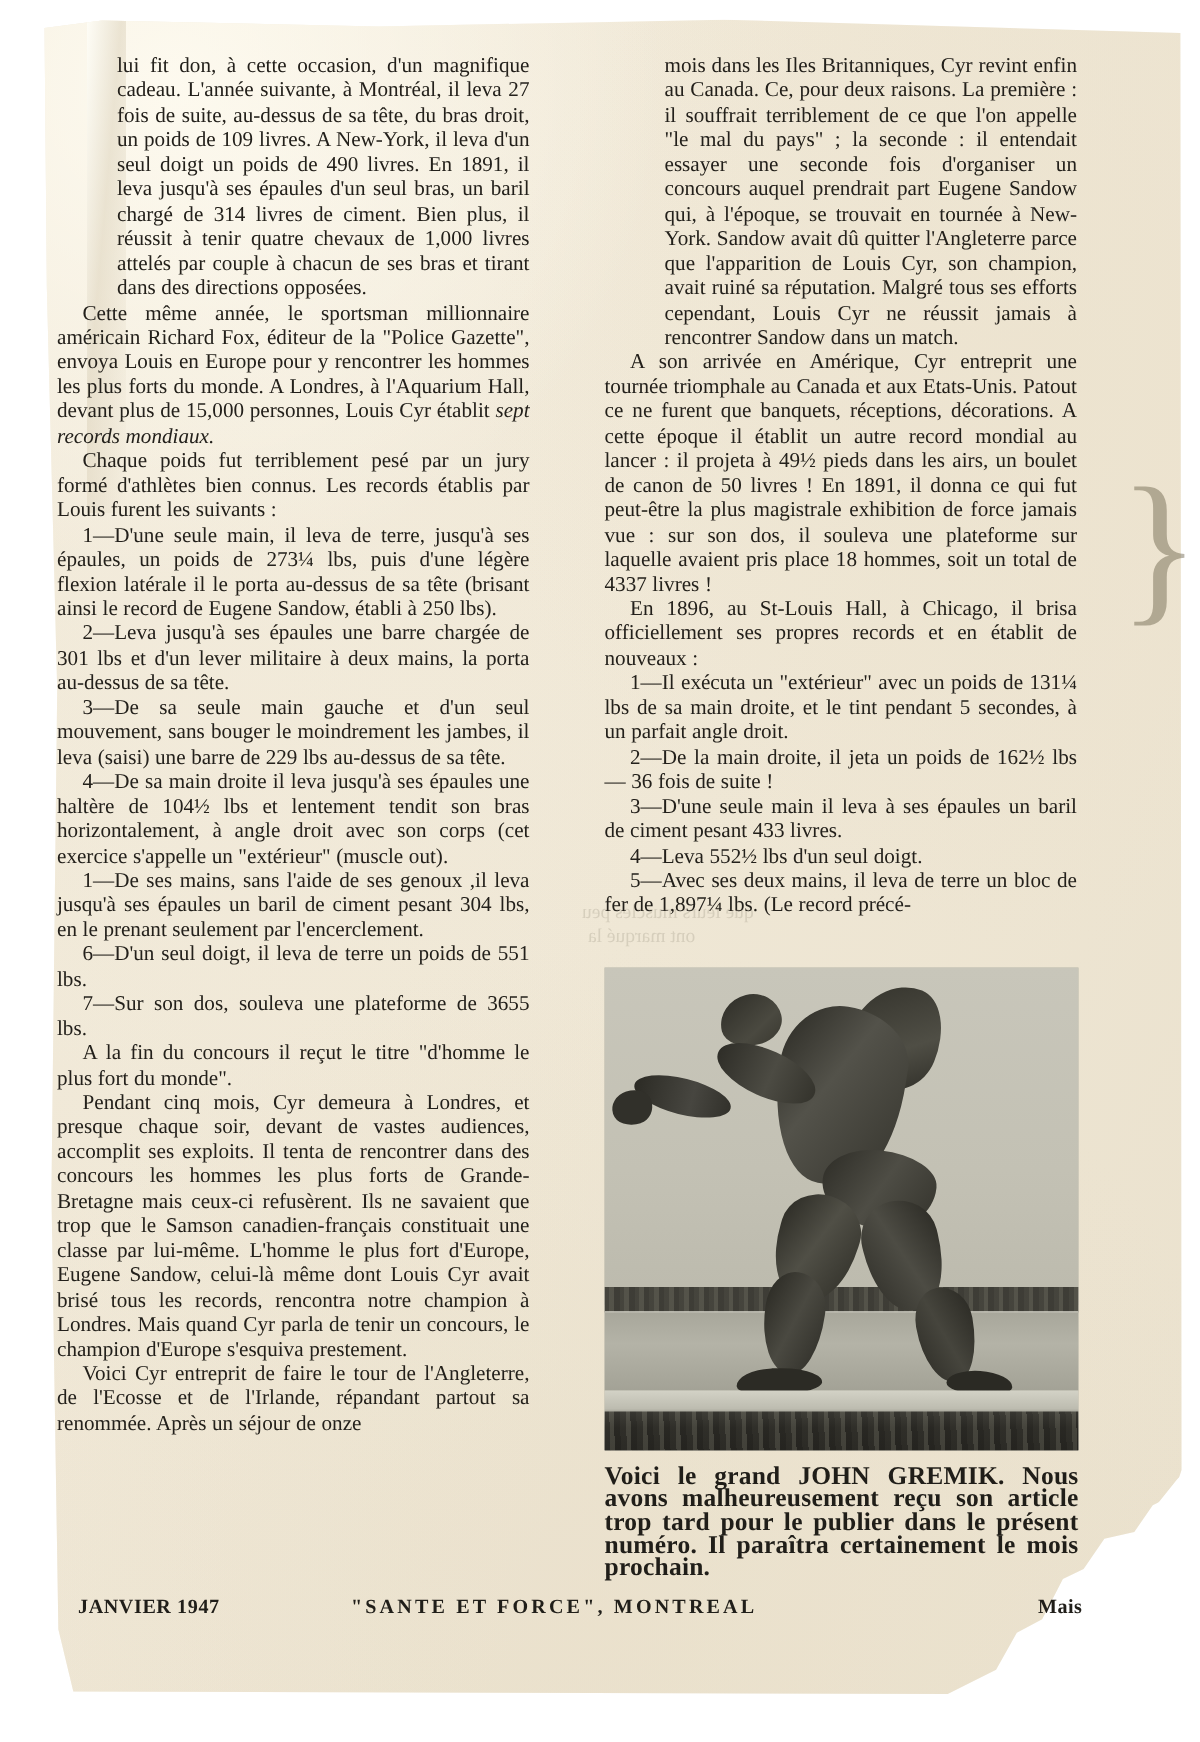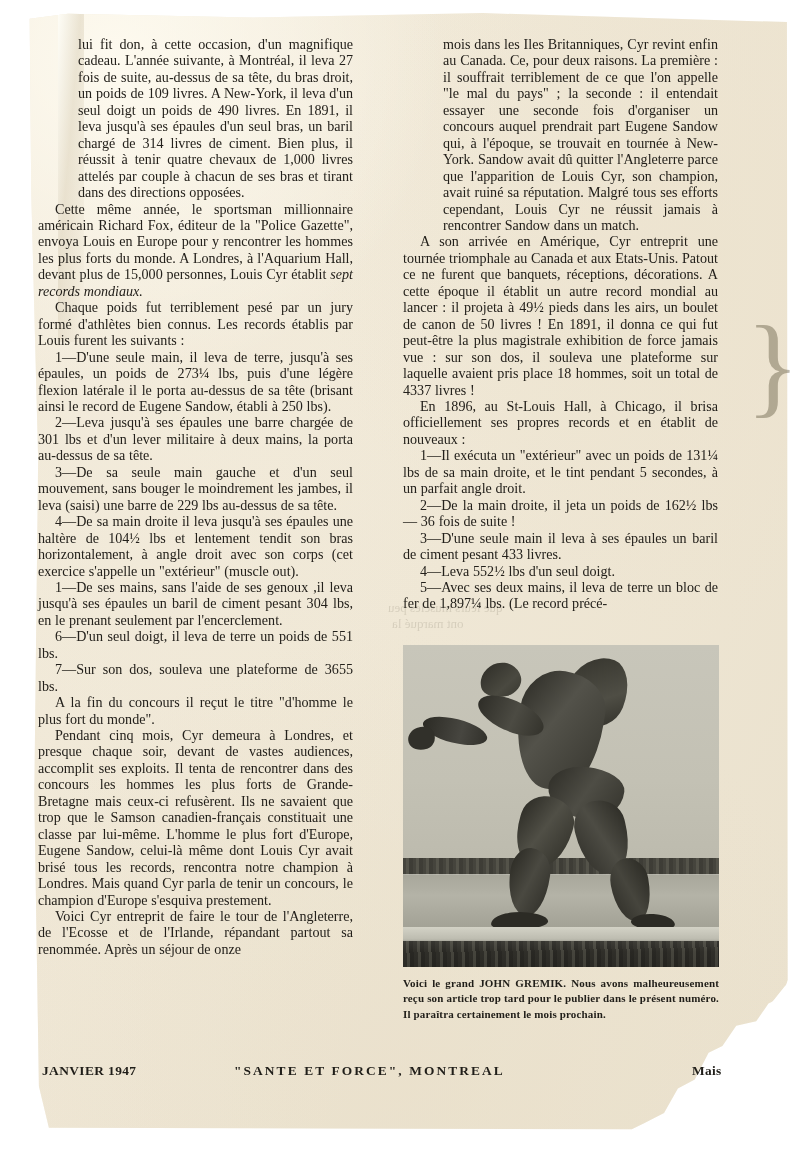--- a/index.html
+++ b/index.html
@@ -239,41 +239,41 @@
     transform: scaleX(-1);
     pointer-events: none;
     white-space: pre;
     font-family: "Liberation Serif", "DejaVu Serif", serif;
   }
 
   
   #photo-caption {
     margin-top: 9px;
     width: 316px;
-    font-size: 11px;
+    font-size: 17px;
     line-height: 15.3px;
     font-weight: bold;
     color: #201e19;
     text-align: justify;
     letter-spacing: .15px;
   }
 
   
   #page-footer {
     position: absolute;
     left: 38px;
     top: 1063px;
     width: 712px;
     height: 22px;
     font-size: 13.4px;
     font-weight: bold;
     color: #201e19;
   }
   #footer-date {
-    position: absolute; left: 4px; top: 0;
+    position: absolute; left: 14px; top: 0;
     letter-spacing: .4px;
   }
   #footer-title {
     position: absolute; left: 196px; top: 0;
     letter-spacing: 2.1px;
   }
   #footer-page {
     position: absolute; left: 654px; top: 0;
     letter-spacing: .3px;
   }

